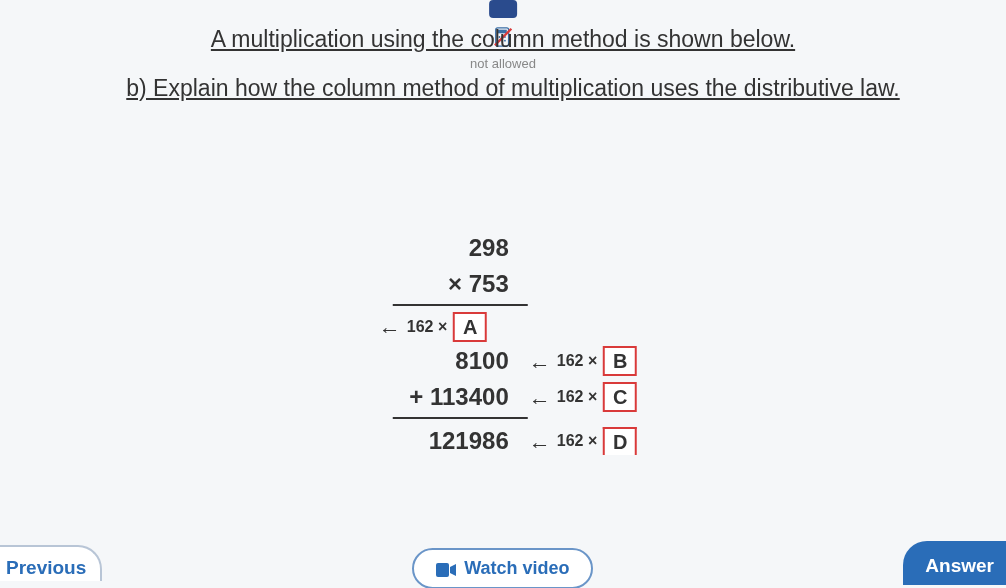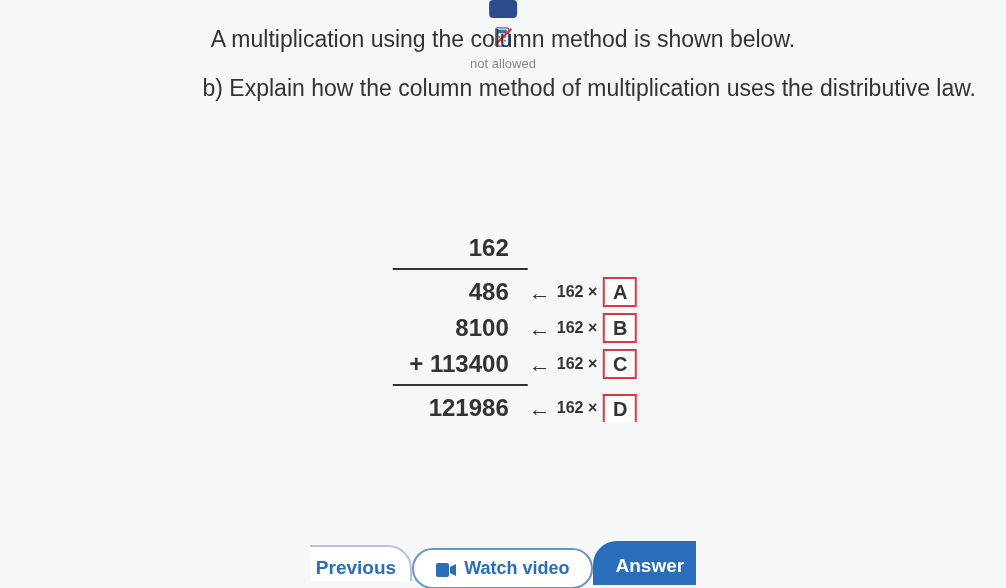--- a/index.html
+++ b/index.html
@@ -46,24 +46,25 @@
     }
     .question {
       position: absolute;
       top: 22px;
       left: 0;
       right: 0;
       padding: 0 30px;
       font-size: 23px;
       color: #333;
       line-height: 1.5;
+      text-decoration: underline;
     }
     .question p { margin-bottom: 14px; text-align: center; }
     .question .pa { margin-left: 60px; text-align: center; }
-    .question .pb { text-align: right; margin-left: 20px; }
+    .question .pb { text-align: center; margin-left: 20px; }
     .math-block {
       position: absolute;
       top: 230px;
       left: 50%;
       transform: translateX(-50%);
       font-size: 24px;
       font-weight: bold;
       color: #333;
       font-family: Arial, sans-serif;
     }
@@ -106,21 +107,21 @@
     }
     .letter-box.open-bottom { border-bottom: none; height: 28px; }
     .bottom-bar {
       position: absolute;
       bottom: 0;
       left: 0;
       right: 0;
       height: 50px;
       display: flex;
       align-items: center;
-      justify-content: center;
+      justify-content: space-between;
       padding: 0 0 0 0;
     }
     .prev-btn {
       color: #2a6db8;
       font-size: 19px;
       font-weight: bold;
       padding: 10px 14px 2px 6px;
       border: 2px solid #b8c5d6;
       border-left: none;
       border-bottom: none;
@@ -179,26 +180,28 @@
   <span class="not-allowed">not allowed</span>
 </div>
 
 <div class="question">
   <p>A multiplication using the column method is shown below.</p>
   <p class="pb">b) Explain how the column method of multiplication uses the distributive law.</p>
 </div>
 
 <div class="math-block">
   <div class="math-row">
-    <div class="col-left">162</div>
+    <div class="col-left">298</div>
+  </div>
+  <div class="math-row">
+    <div class="col-left">× 753</div>
   </div>
   <div class="rule"></div>
 
   <div class="math-row">
-    <div class="col-left">486</div>
     <div class="col-right">
       <span class="arrow">←</span>
       <span class="expr">162 ×</span>
       <span class="letter-box">A</span>
     </div>
   </div>
   <div class="math-row">
     <div class="col-left">8100</div>
     <div class="col-right">
       <span class="arrow">←</span>

